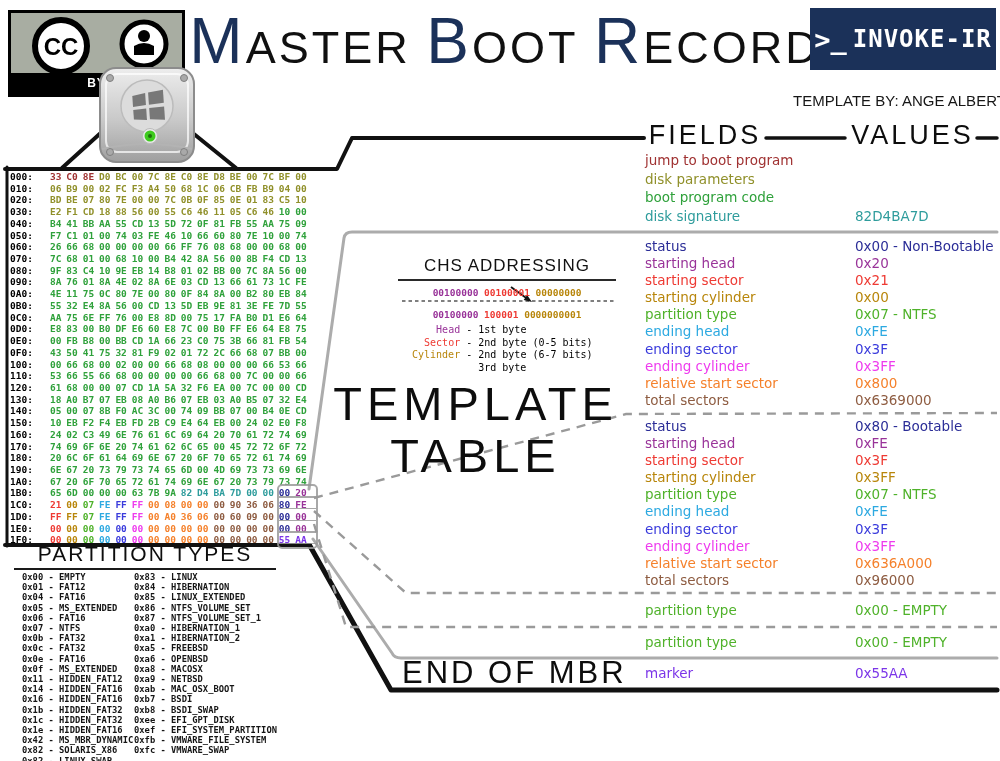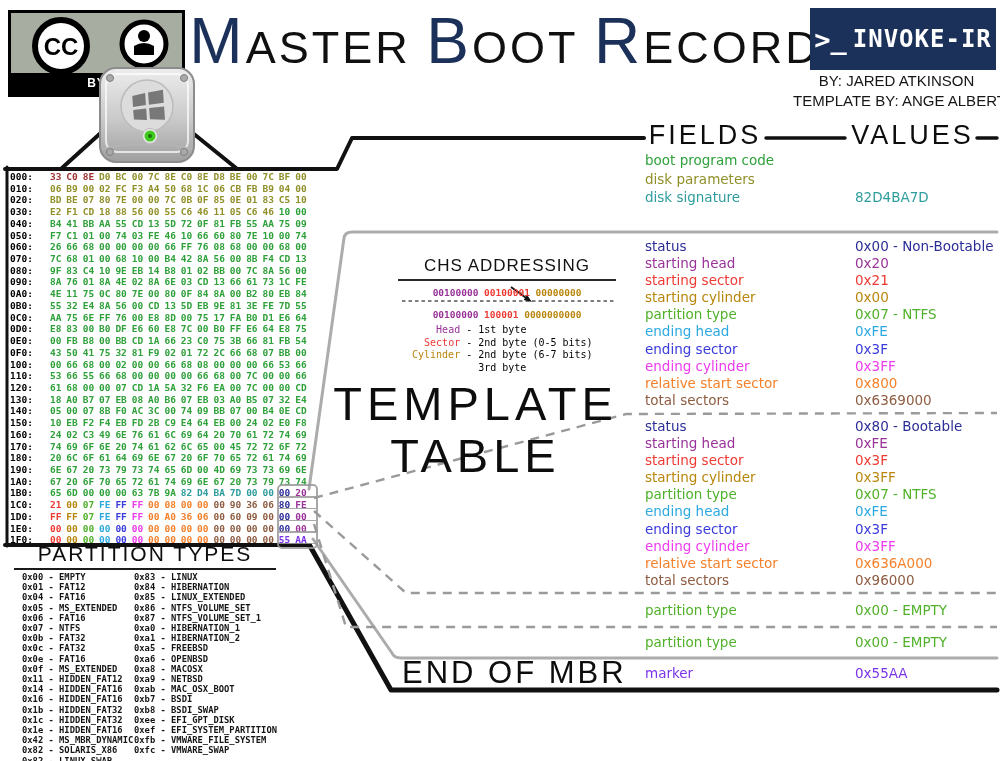--- a/index.html
+++ b/index.html
@@ -106,21 +106,20 @@
     </svg>
     <div class="strip">BY</div>
   </div>
 
   <div class="title"><span id="title-parts"><span class="initial">M</span><span class="rest">ASTER&nbsp;</span><span class="initial">B</span><span class="rest">OOT&nbsp;</span><span class="initial">R</span><span class="rest">ECORD</span></span></div>
 
   <div class="logo" style="background: rgb(27, 49, 89);">
     <span class="prompt">&gt;_</span>
     <span class="name">INVOKE-IR</span>
   </div>
-  <div class="credit" style="top:72px">BY: JARED ATKINSON</div>
   <div class="credit" style="top:92px">TEMPLATE BY: ANGE ALBERTINI</div>
 
   <svg style="position:absolute;left:98px;top:66px" width="98" height="98">
     <defs>
       <linearGradient id="hd" x1="0" y1="0" x2="0" y2="1">
         <stop offset="0" stop-color="#ededed"></stop>
           <stop offset="0.55" stop-color="#c9c9c9"></stop>
           <stop offset="1" stop-color="#9f9f9f"></stop>
       </linearGradient>
     </defs>
@@ -188,24 +187,27 @@
 
   <div class="h-ptable hand">
     <div>TEMPLATE</div>
     <div>TABLE</div>
   </div>
   <div class="h-endmbr hand">END OF MBR</div>
 
   <div id="fgroups">
       <div class="fgroup" style="top: 152px;">
         <div class="frow" style="height: 18.5px;">
-          <span class="lbl" style="color: rgb(47, 161, 59);">boot program code</span>
+          <span class="lbl" style="color: rgb(160, 50, 50);">jump to boot program</span>
         </div>
         <div class="frow" style="height: 18.5px;">
           <span class="lbl" style="color: rgb(144, 144, 42);">disk parameters</span>
+        </div>
+        <div class="frow" style="height: 18.5px;">
+          <span class="lbl" style="color: rgb(47, 161, 59);">boot program code</span>
         </div>
         <div class="frow" style="height: 18.5px;">
           <span class="lbl" style="color: rgb(46, 156, 156);">disk signature</span>
           <span class="val" style="color: rgb(46, 156, 156);">82D4BA7D</span>
         </div>
       </div>
       <div class="fgroup" style="top: 238px;">
         <div class="frow" style="height: 17.1px;">
           <span class="lbl" style="color: rgb(43, 45, 151);">status</span>
           <span class="val" style="color: rgb(43, 45, 151);">0x00 - Non-Bootable</span>
@@ -305,21 +307,21 @@
         <div class="frow" style="height: 17px;">
           <span class="lbl" style="color: rgb(123, 53, 232);">marker</span>
           <span class="val" style="color: rgb(123, 53, 232);">0x55AA</span>
         </div>
       </div>
     </div>
 
   <div class="chs">
     <div class="chs-title">CHS ADDRESSING</div>
     <div class="bin bin1" id="chs-line1"><span style="color: rgb(153, 51, 153);">00100000 </span><span style="color: rgb(238, 58, 51);">00100001 </span><span style="color: rgb(184, 134, 11);">00000000</span></div>
-    <div class="bin bin2" id="chs-line2"><span style="color: rgb(153, 51, 153);">00100000 </span><span style="color: rgb(238, 58, 51); margin-top: 44px;">100001 </span><span style="color: rgb(184, 134, 11);">0000000000</span></div>
+    <div class="bin bin2" id="chs-line2"><span style="color: rgb(153, 51, 153);">00100000 </span><span style="color: rgb(238, 58, 51); margin-top: 44px;">100001 </span><span style="color: rgb(184, 134, 11);">0000000001</span></div>
     <pre id="chs-legend"><span style="color: rgb(0, 0, 0);">    </span><span style="color: rgb(153, 51, 153);">Head</span><span style="color: rgb(0, 0, 0);"> - 1st byte</span>
 <span style="color: rgb(0, 0, 0);">  </span><span style="color: rgb(238, 58, 51);">Sector</span><span style="color: rgb(0, 0, 0);"> - 2nd byte (0-5 bits)</span>
 <span style="color: rgb(184, 134, 11);">Cylinder</span><span style="color: rgb(0, 0, 0);"> - 2nd byte (6-7 bits)</span>
 <span style="color: rgb(0, 0, 0);">           3rd byte</span>
 </pre>
   </div>
 
   <div class="ptypes">
     <div class="pt-title hand">PARTITION TYPES</div>
     <div class="ptcol c1" id="ptcol1"><div>0x00 - EMPTY</div><div>0x01 - FAT12</div><div>0x04 - FAT16</div><div>0x05 - MS_EXTENDED</div><div>0x06 - FAT16</div><div>0x07 - NTFS</div><div>0x0b - FAT32</div><div>0x0c - FAT32</div><div>0x0e - FAT16</div><div>0x0f - MS_EXTENDED</div><div>0x11 - HIDDEN_FAT12</div><div>0x14 - HIDDEN_FAT16</div><div>0x16 - HIDDEN_FAT16</div><div>0x1b - HIDDEN_FAT32</div><div>0x1c - HIDDEN_FAT32</div><div>0x1e - HIDDEN_FAT16</div><div>0x42 - MS_MBR_DYNAMIC</div><div>0x82 - SOLARIS_X86</div><div>0x82 - LINUX_SWAP</div></div>

